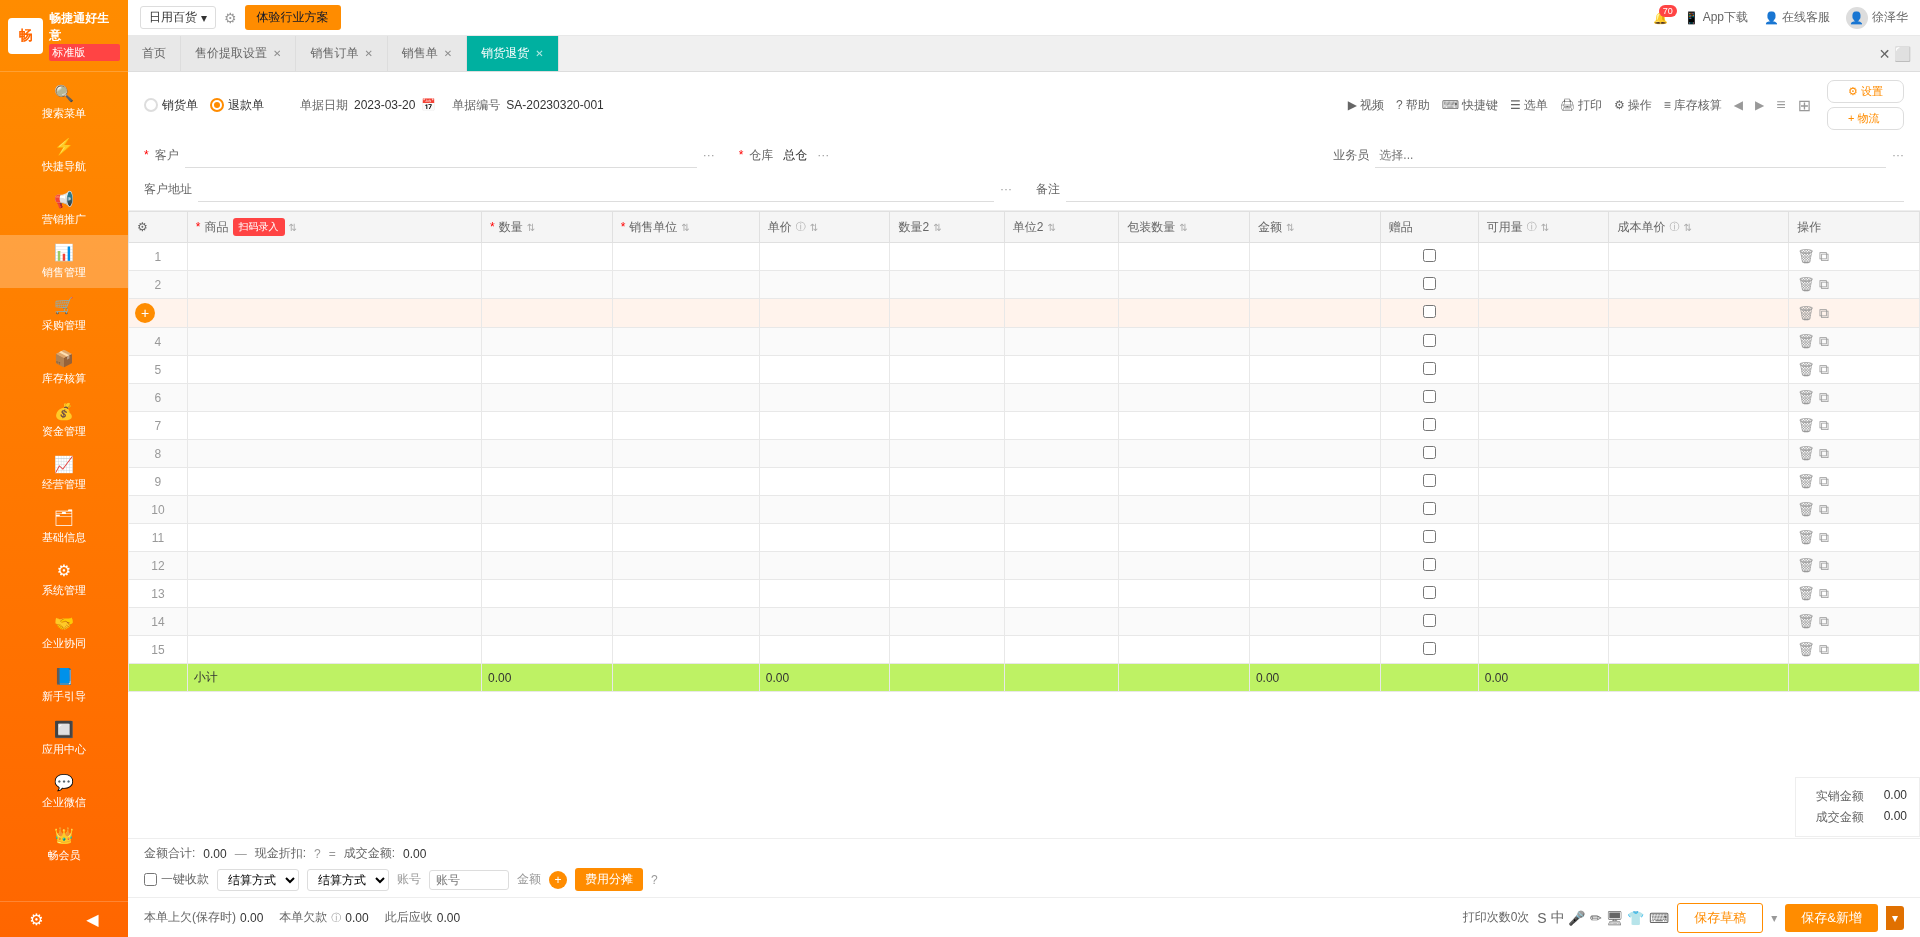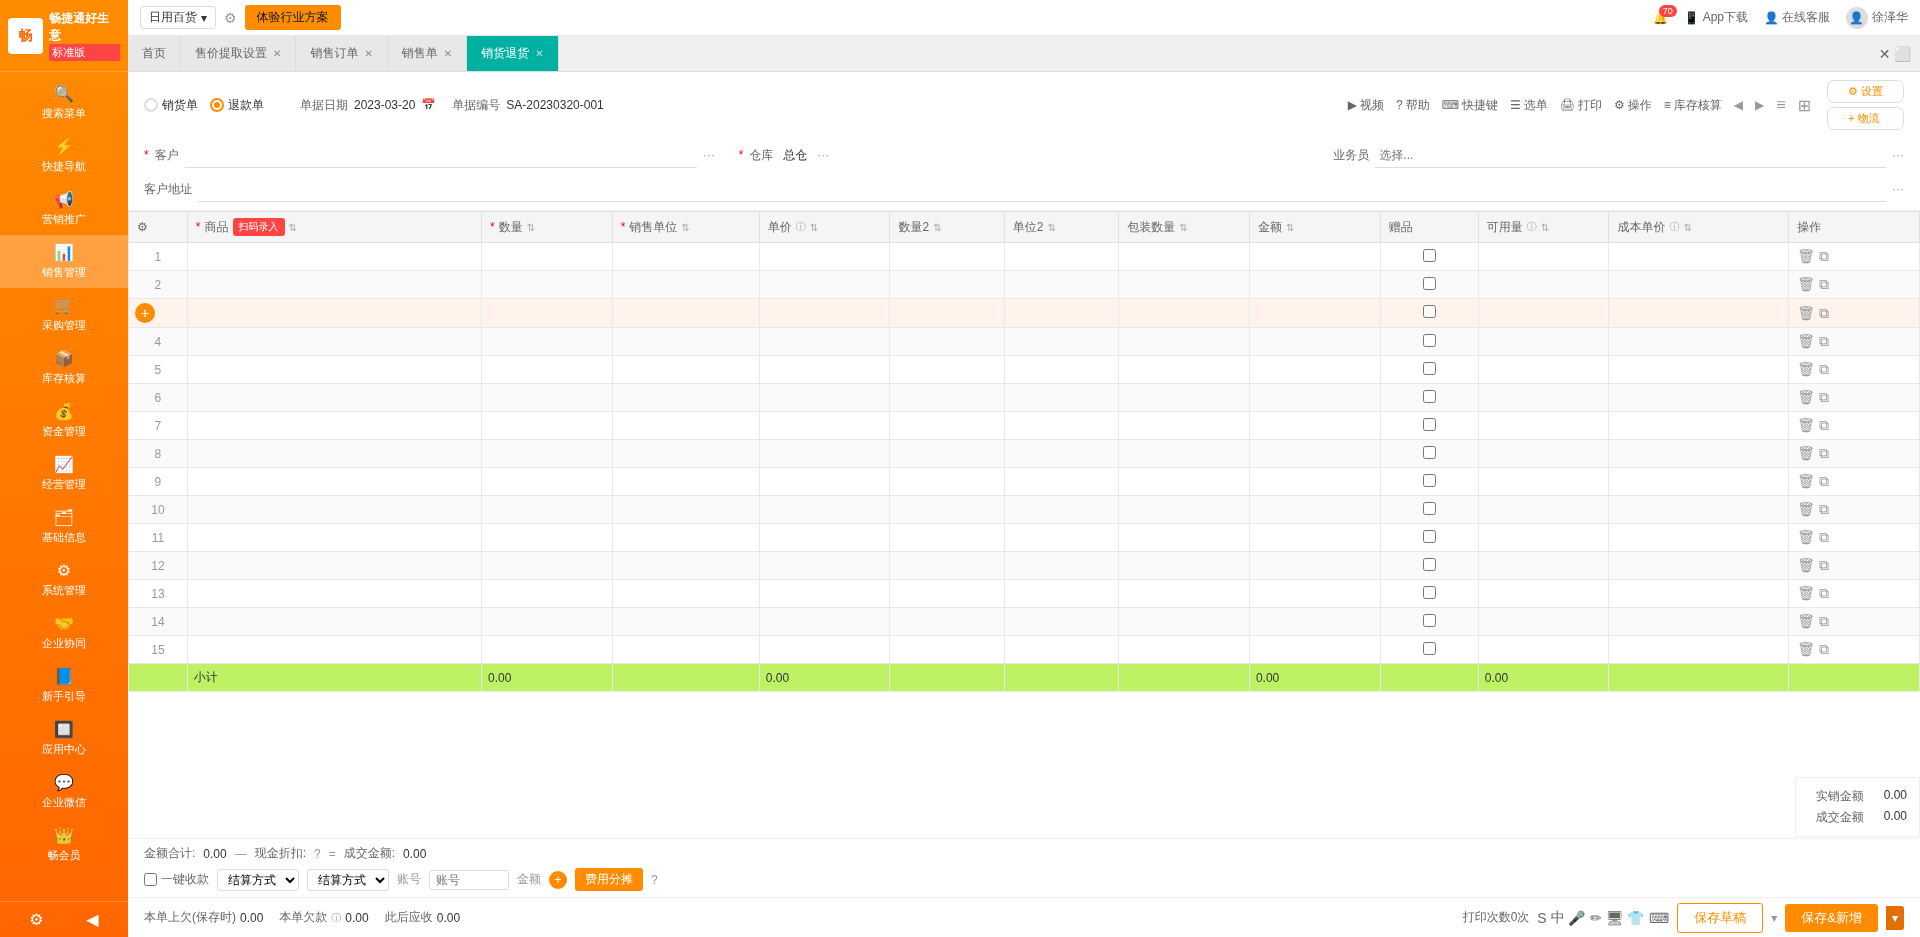--- a/index.html
+++ b/index.html
@@ -356,20 +356,24 @@
             <input class="doc-field-input" type="text" placeholder="选择..." style="width: 120px;">
             <span class="doc-field-dots">···</span>
           </div>
         </div>
         <div class="doc-address-row">
           <div class="doc-address-field">
             <span class="doc-date-label">客户地址</span>
             <input class="doc-field-input" type="text" style="width: 300px;">
             <span class="doc-field-dots">···</span>
           </div>
+          <div class="doc-address-field">
+            <span class="doc-date-label">备注</span>
+            <input class="doc-field-input" type="text" style="width: 400px;">
+          </div>
         </div>
       </div>
 
       <div class="table-container">
         <table>
           <thead>
             <tr>
               <th style="width:36px;"><span>⚙</span></th>
               <th style="width:180px;">
                 <div class="th-sort">

